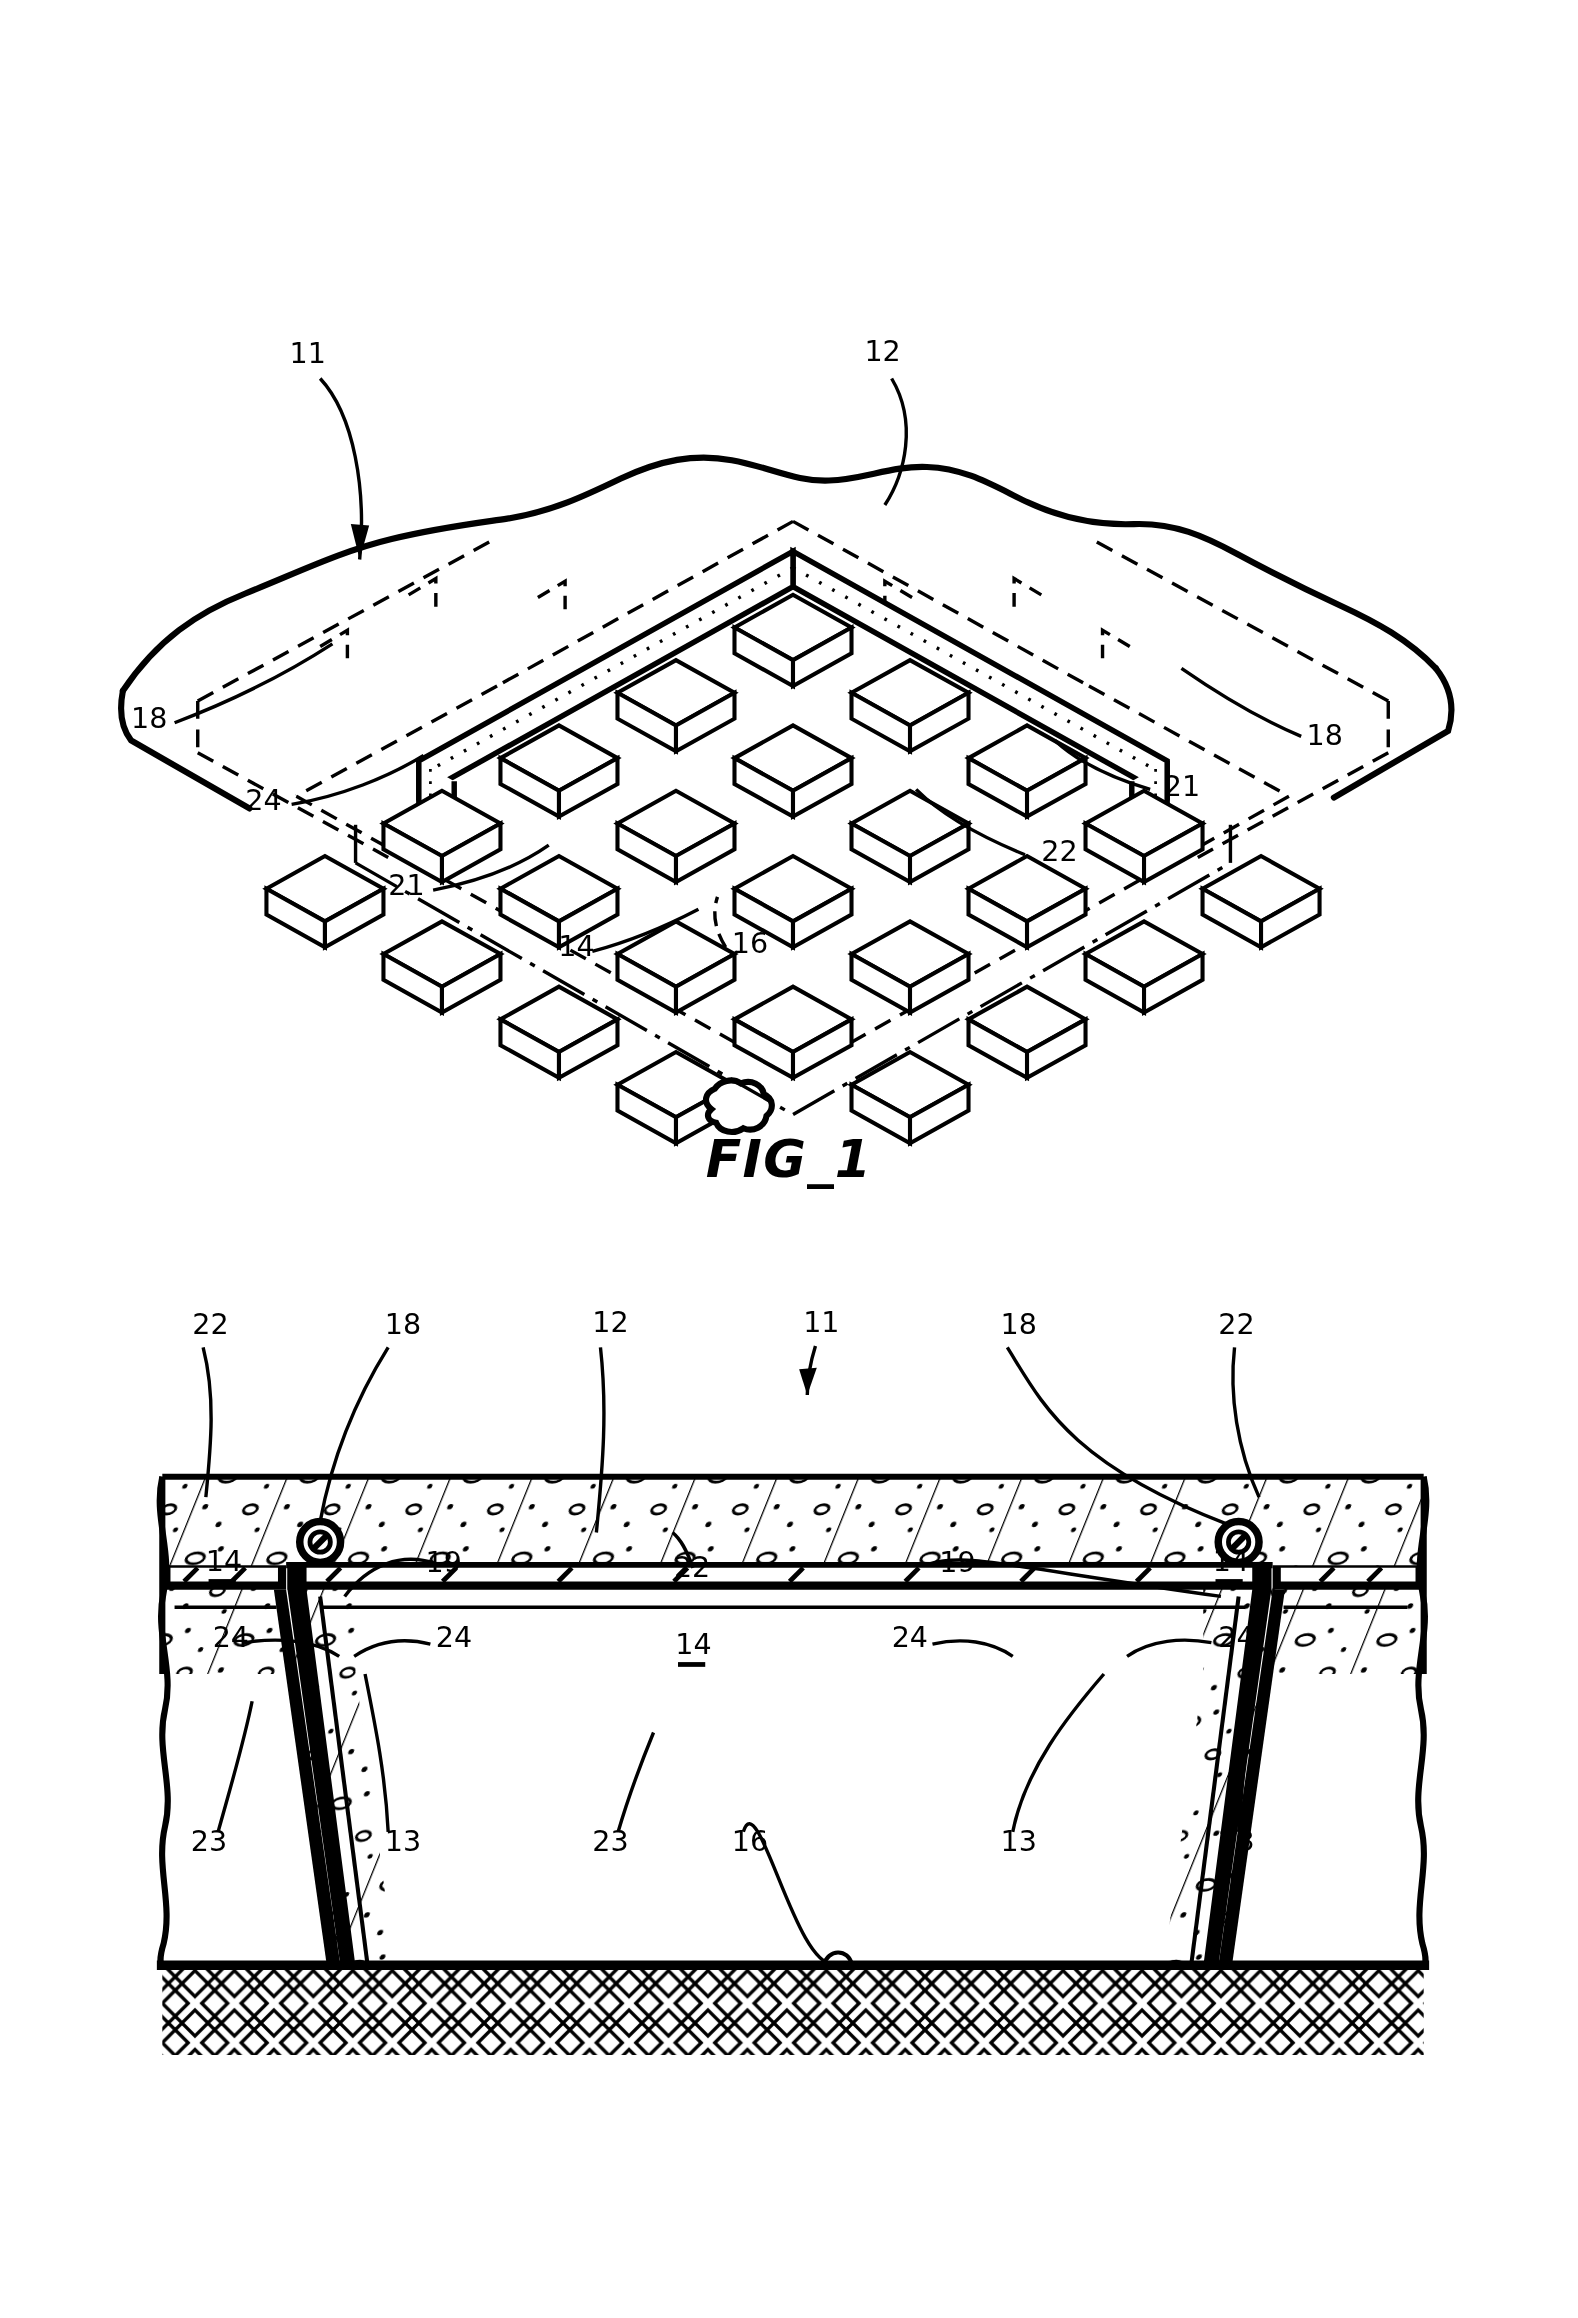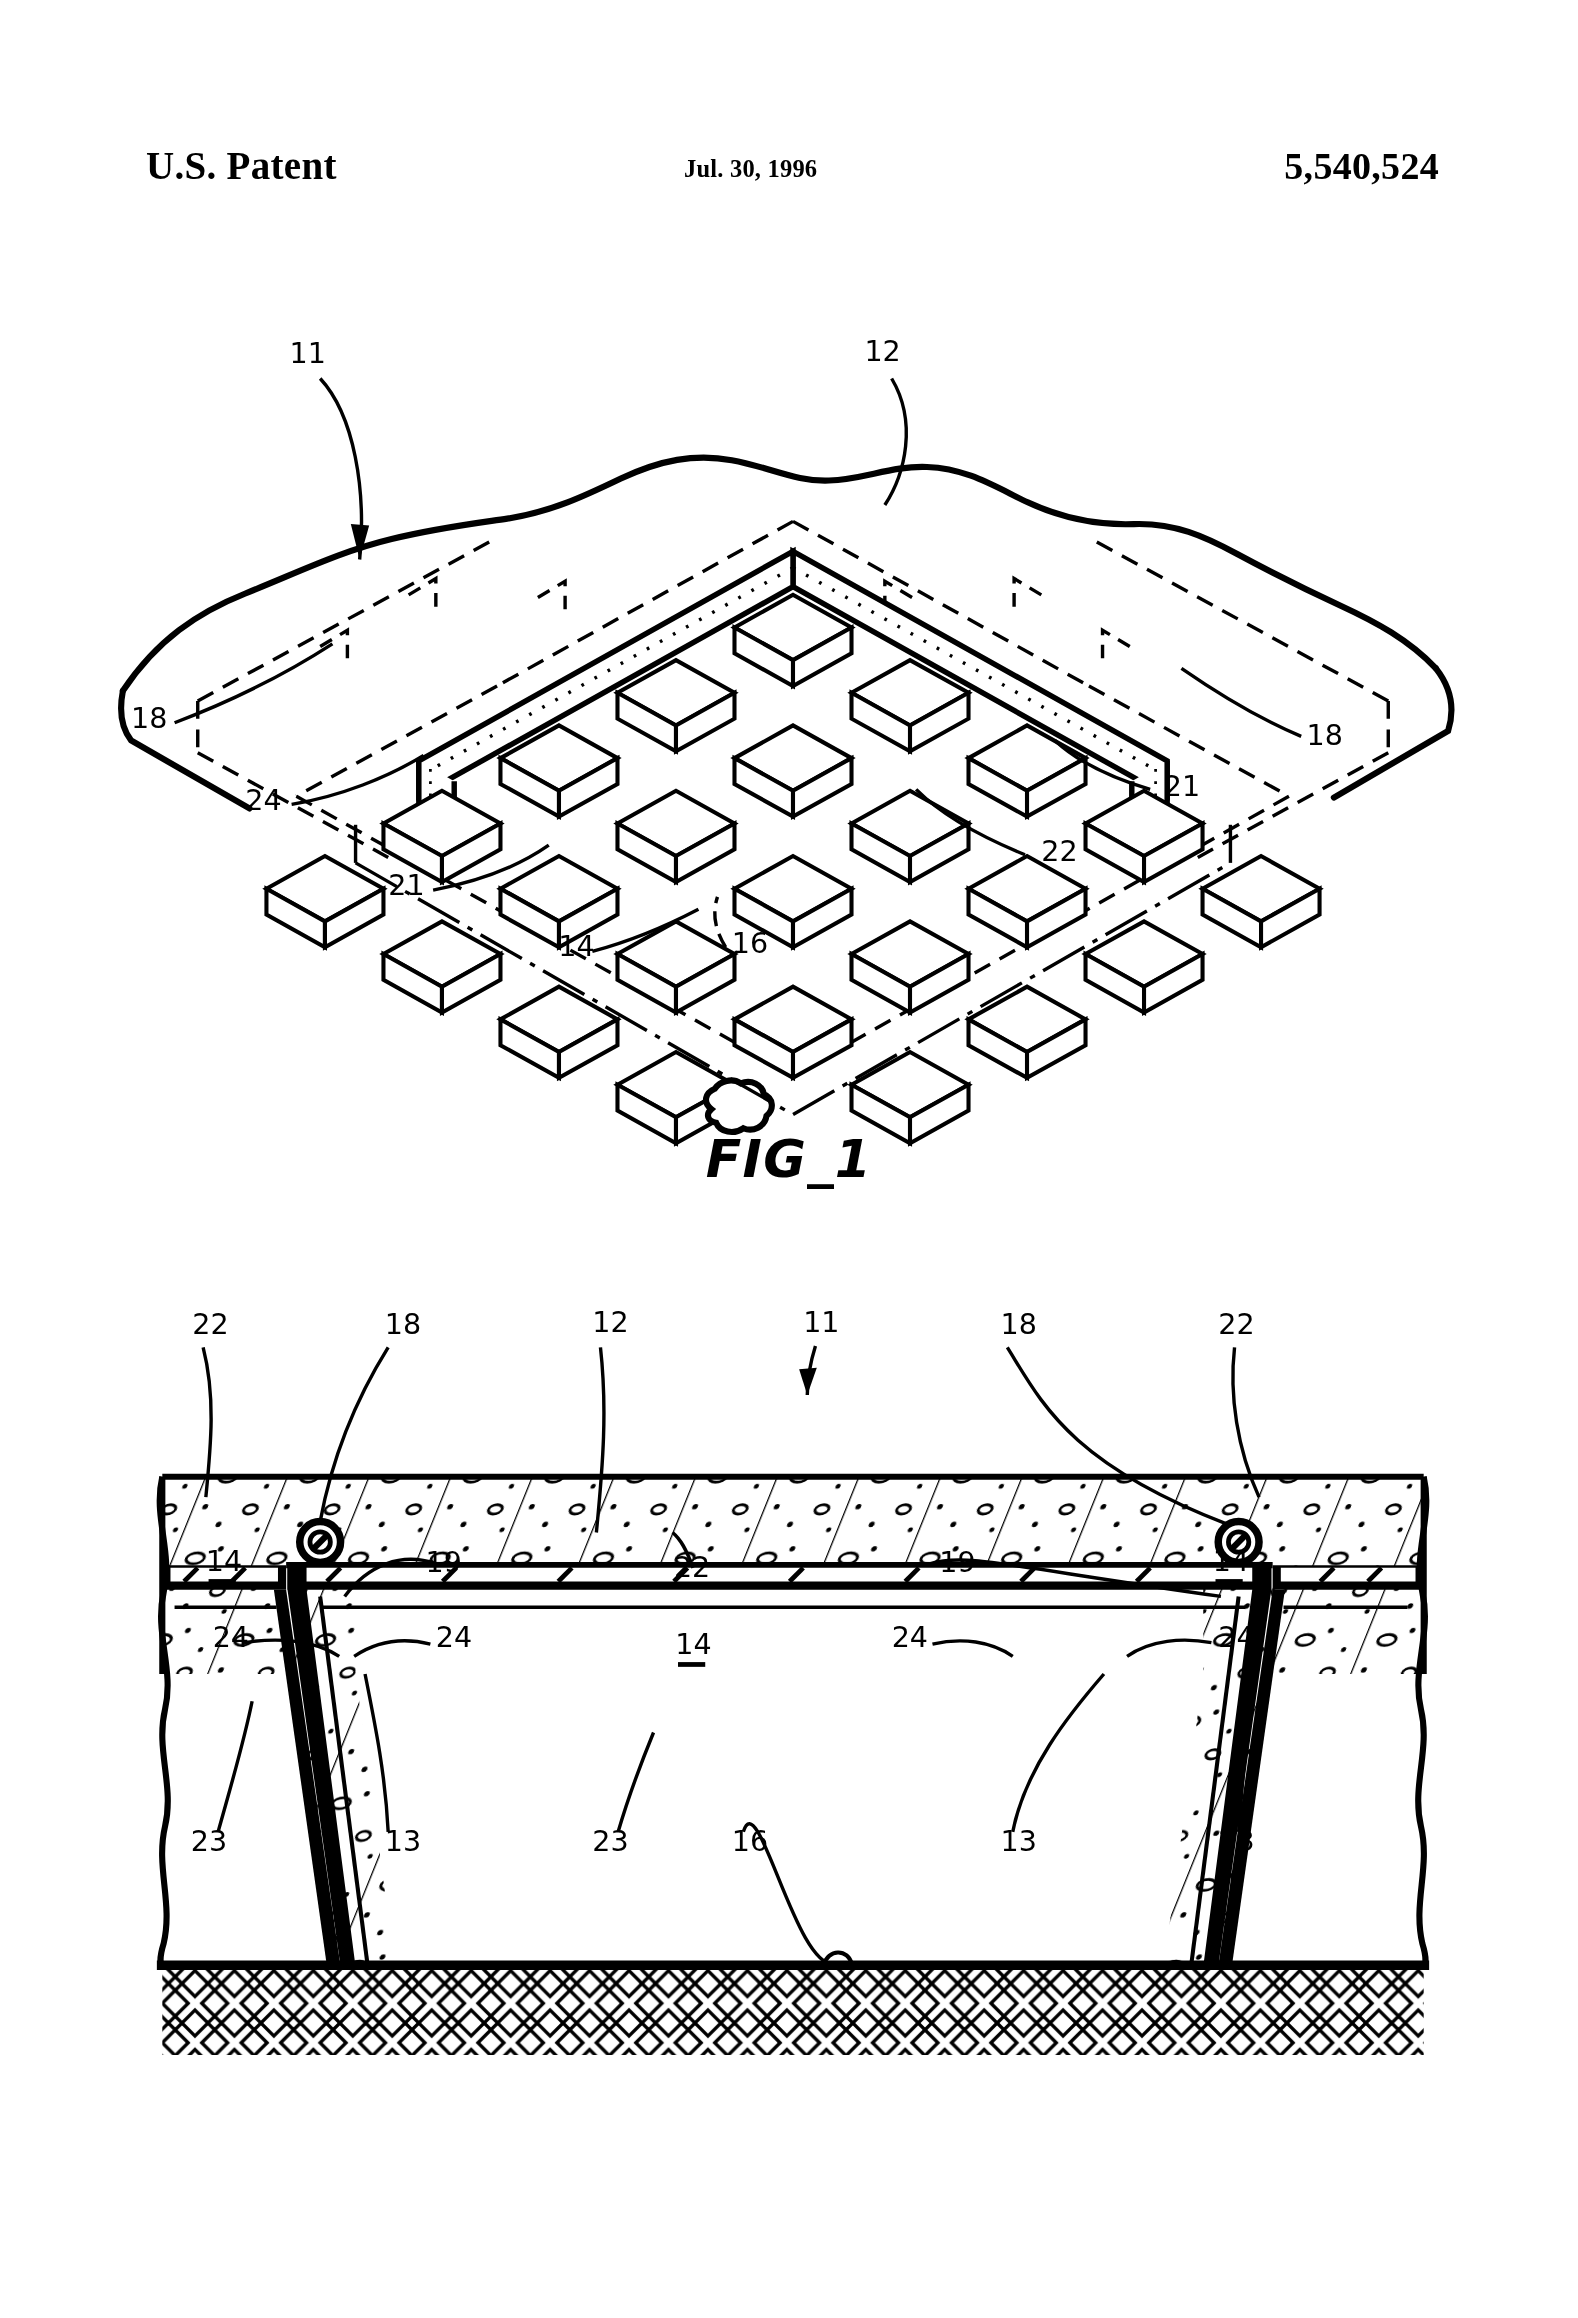--- a/index.html
+++ b/index.html
@@ -25,25 +25,20 @@
   #cap2{left:0;top:1939px;}
 
   
   text.ref{font-family:"DejaVu Sans",sans-serif;font-size:42px;fill:#000;}
 </style>
 </head>
 <body>
 
 <div class="page">
 
-  <div class="header">
-    <div class="hdr-left">U.S. Patent</div>
-    <div class="hdr-mid">Jul. 30, 1996</div>
-    <div class="hdr-right">5,540,524</div>
-  </div>
 
   <div class="figwrap" id="fig1-wrap">
   <svg class="figsvg" viewBox="0 0 1990 1320" xmlns="http://www.w3.org/2000/svg">
     <defs>
       <g id="blk">
 
         <path d="M0,0 L86,-48 L172,0 L86,48 Z" fill="#fff" stroke="#000" stroke-width="6"></path>
         <path d="M0,0 L86,48 L86,86 L0,38 Z" fill="#fff" stroke="#000" stroke-width="6"></path>
         <path d="M172,0 L86,48 L86,86 L172,38 Z" fill="#fff" stroke="#000" stroke-width="6"></path>
       </g>

